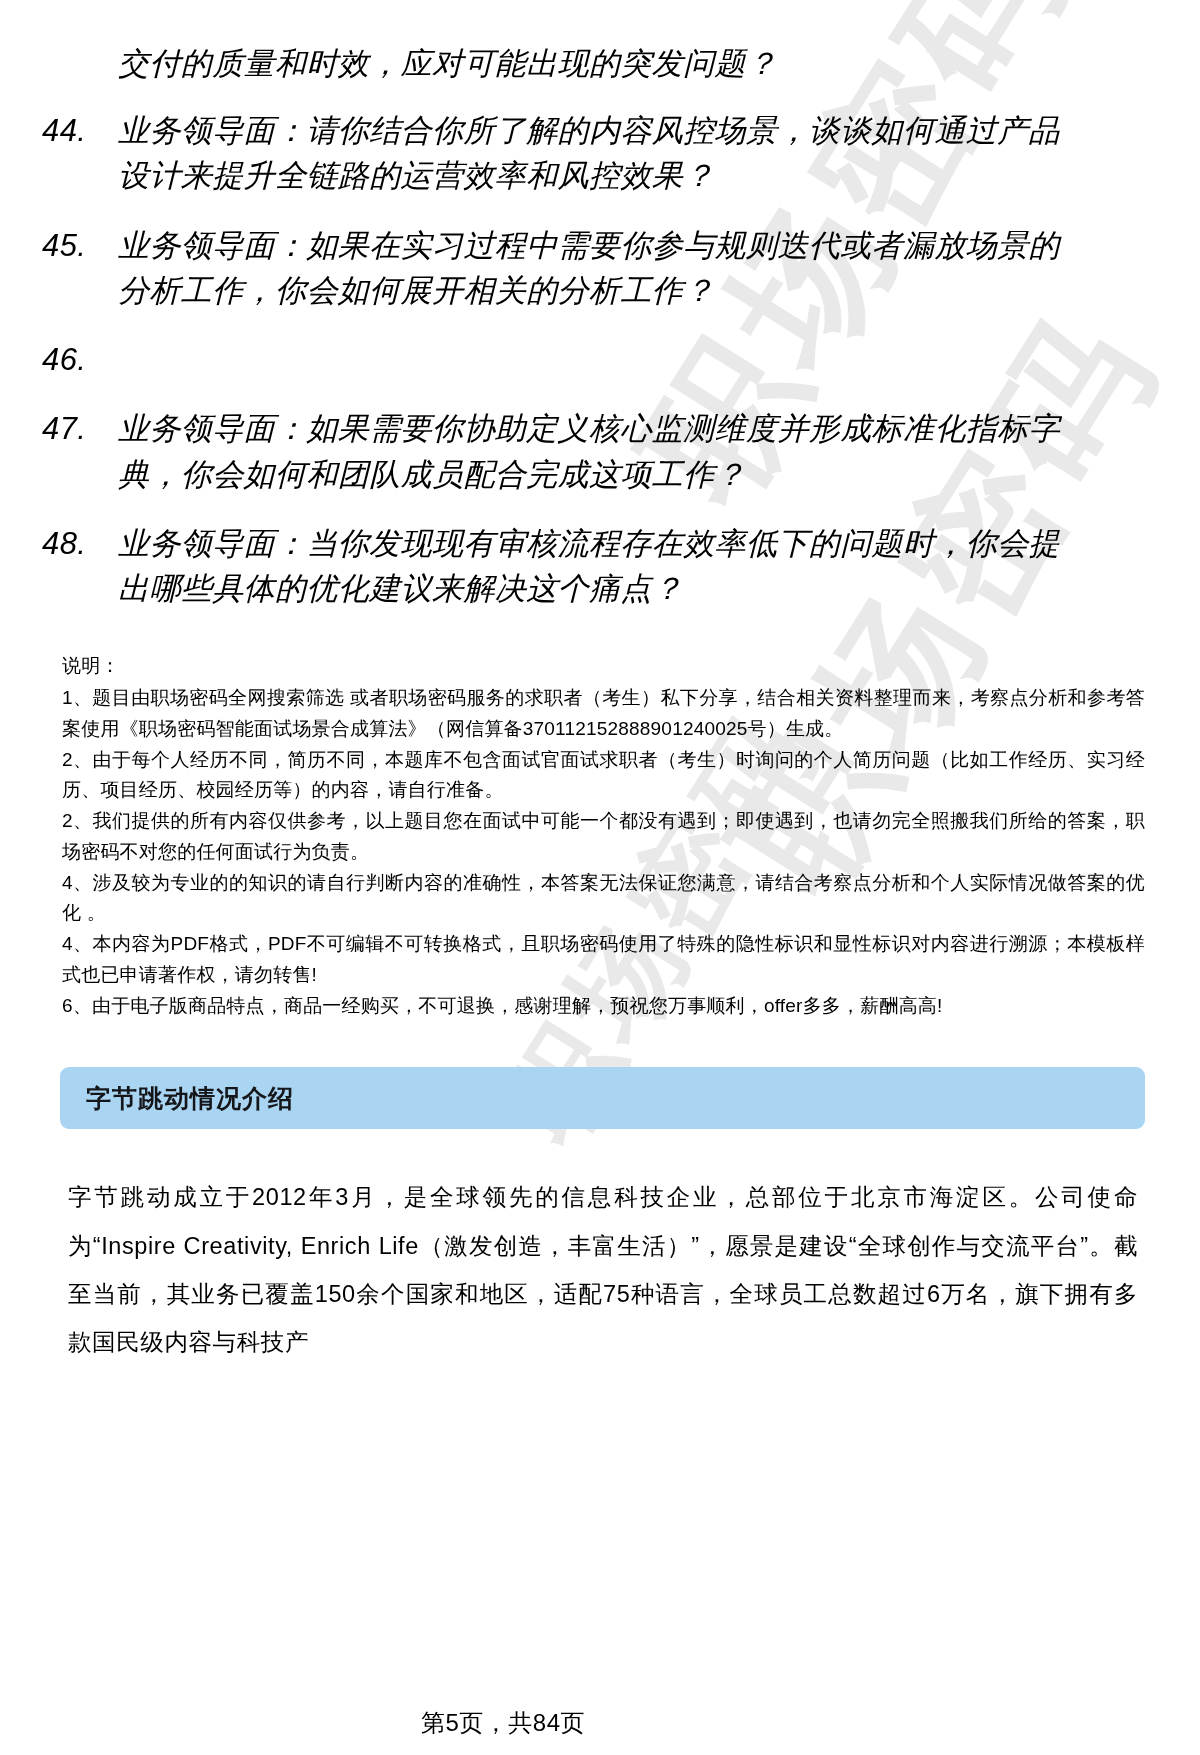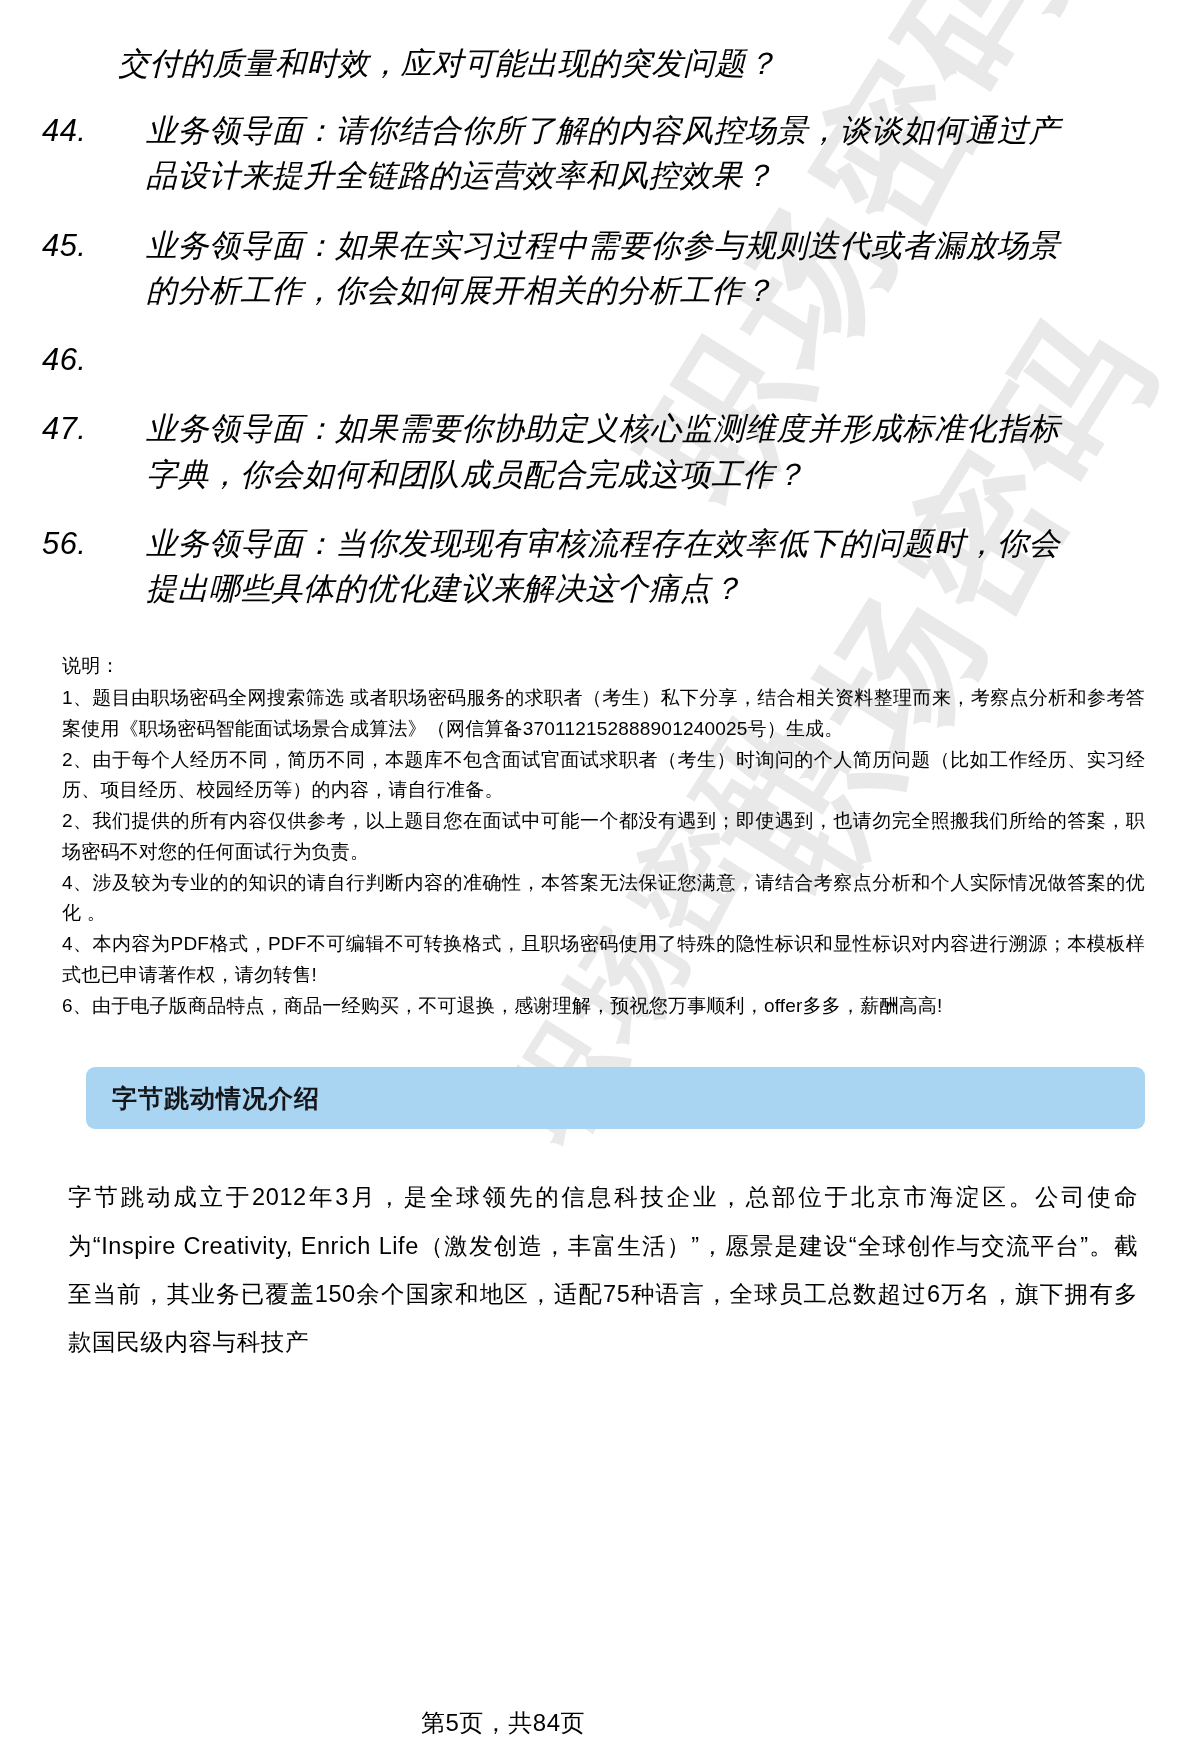--- a/index.html
+++ b/index.html
@@ -78,21 +78,20 @@
     letter-spacing: 0.4px;
   }
   .q-item {
     display: flex;
     align-items: flex-start;
     font-size: 31px;
     line-height: 1.46;
     margin: 0 0 24px 0;
     padding: 0 140px 0 42px;
     letter-spacing: 0.4px;
-    gap: 28px;
   }
   .q-num {
     flex: 0 0 auto;
     width: 76px;
     text-align: left;
     font-size: 31px;
   }
   .q-text {
     flex: 1 1 auto;
     text-align: justify;
@@ -110,21 +109,21 @@
     margin: 0 0 1px 0;
   }
   .note-line {
     margin: 0;
     text-align: justify;
     text-justify: inter-ideograph;
   }
 
   
   .blue-wrap {
-    padding: 46px 55px 0 86px;
+    padding: 46px 55px 0 60px;
   }
   .blue-box {
     background: #a9d4f2;
     border-radius: 9px;
     height: 62px;
     display: flex;
     align-items: center;
     padding: 0 0 0 26px;
     box-sizing: border-box;
   }
@@ -194,21 +193,21 @@
     <div class="q-item">
       <div class="q-num">46.</div>
     </div>
 
     <div class="q-item">
       <div class="q-num">47.</div>
       <div class="q-text">业务领导面：如果需要你协助定义核心监测维度并形成标准化指标字典，你会如何和团队成员配合完成这项工作？</div>
     </div>
 
     <div class="q-item">
-      <div class="q-num">56.</div>
+      <div class="q-num">48.</div>
       <div class="q-text">业务领导面：当你发现现有审核流程存在效率低下的问题时，你会提出哪些具体的优化建议来解决这个痛点？</div>
     </div>
 
   </div>
 
   <div class="notes">
     <div class="notes-label">说明：</div>
     <div class="note-line">1、题目由职场密码全网搜索筛选 或者职场密码服务的求职者（考生）私下分享，结合相关资料整理而来，考察点分析和参考答案使用《职场密码智能面试场景合成算法》（网信算备370112152888901240025号）生成。</div>
     <div class="note-line">2、由于每个人经历不同，简历不同，本题库不包含面试官面试求职者（考生）时询问的个人简历问题（比如工作经历、实习经历、项目经历、校园经历等）的内容，请自行准备。</div>
     <div class="note-line">2、我们提供的所有内容仅供参考，以上题目您在面试中可能一个都没有遇到；即使遇到，也请勿完全照搬我们所给的答案，职场密码不对您的任何面试行为负责。</div>

